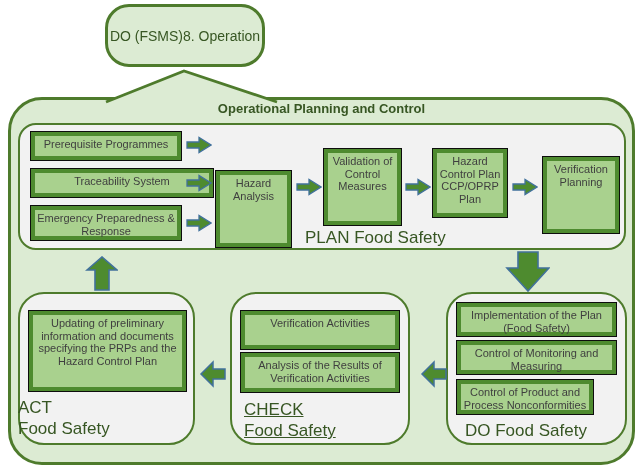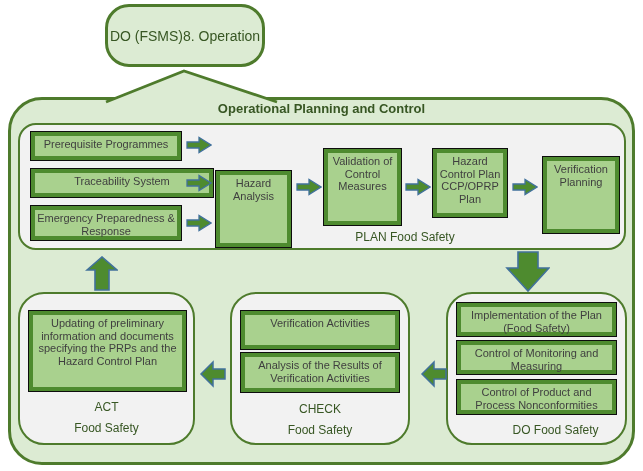--- a/index.html
+++ b/index.html
@@ -56,21 +56,21 @@
   }
   .gbox-inner{
     background:var(--box-label-green);
     color:var(--text-dark);
     width:100%;box-sizing:border-box;
     font-size:11px;line-height:12.5px;text-align:center;
     padding:2px 1px;
   }
   
   .section-label{
-    color:var(--heading-green);font-size:12px;line-height:21px;text-align:center;
+    color:var(--heading-green);font-size:17px;line-height:21px;
   }
   svg{display:block;}
   .arrow{position:absolute;}
 </style>
 </head>
 <body>
 
 <div id="canvas">
 
   <div class="abs top-box">
@@ -141,37 +141,37 @@
     <polygon points="10,34 24,34 24,14 32,14 17,1 2,14 10,14" fill="#4E8B2F" stroke="#41719C" stroke-width="1.6"></polygon>
   </svg>
 
   <div class="abs panel do-panel"></div>
   <div class="abs gbox" style="left:456px;top:302px;width:161px;height:35px;">
     <div class="gbox-inner">Implementation of the Plan (Food Safety)</div>
   </div>
   <div class="abs gbox" style="left:456px;top:340px;width:161px;height:35px;">
     <div class="gbox-inner">Control of Monitoring and Measuring</div>
   </div>
-  <div class="abs gbox" style="left:456px;top:379px;width:161px;height:36px;">
+  <div class="abs gbox" style="left:456px;top:379px;width:138px;height:36px;">
     <div class="gbox-inner">Control of Product and Process Nonconformities</div>
   </div>
   <div class="abs section-label" style="left:465px;top:420px;width:181px;">DO Food Safety</div>
 
   <svg class="arrow" style="left:420px;top:359px;" width="27" height="30" viewBox="0 0 27 30">
     <polygon points="26,10 14,10 14,3 2,15 14,27 14,20 26,20" fill="#4E8B2F" stroke="#41719C" stroke-width="1.5"></polygon>
   </svg>
 
   <div class="abs panel check-panel"></div>
   <div class="abs gbox" style="left:240px;top:310px;width:160px;height:40px;">
     <div class="gbox-inner">Verification Activities</div>
   </div>
   <div class="abs gbox" style="left:240px;top:352px;width:160px;height:41px;">
     <div class="gbox-inner">Analysis of the Results of Verification Activities</div>
   </div>
-  <div class="abs section-label" style="left:230px;top:399px;width:180px;">
+  <div class="abs section-label" style="left:244px;top:399px;width:180px;text-decoration:underline;">
     <div>CHECK</div>
     <div>Food Safety</div>
   </div>
 
   <svg class="arrow" style="left:199px;top:359px;" width="27" height="30" viewBox="0 0 27 30">
     <polygon points="26,10 14,10 14,3 2,15 14,27 14,20 26,20" fill="#4E8B2F" stroke="#41719C" stroke-width="1.5"></polygon>
   </svg>
 
   <div class="abs panel act-panel"></div>
   <div class="abs gbox" style="left:28px;top:310px;width:159px;height:82px;">

